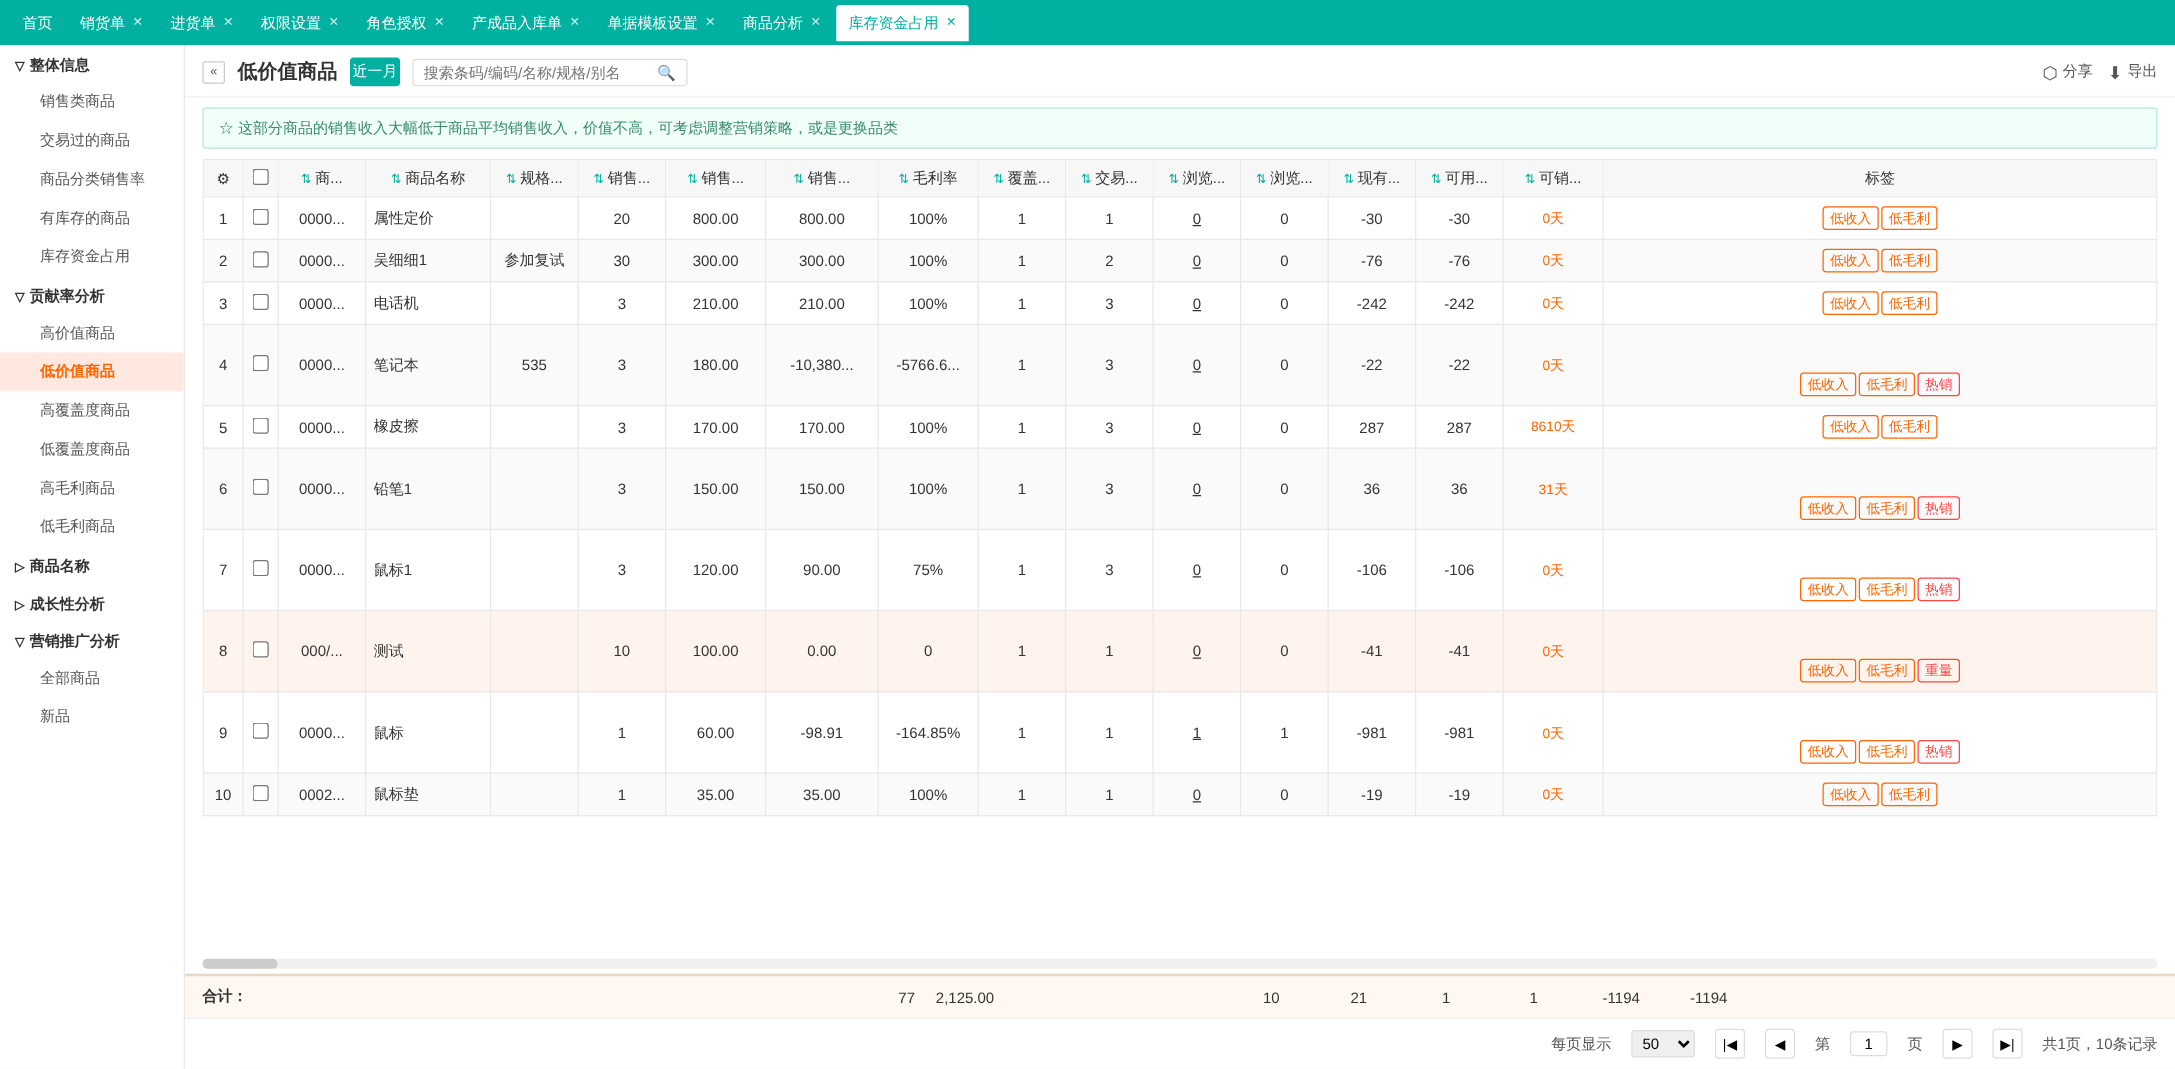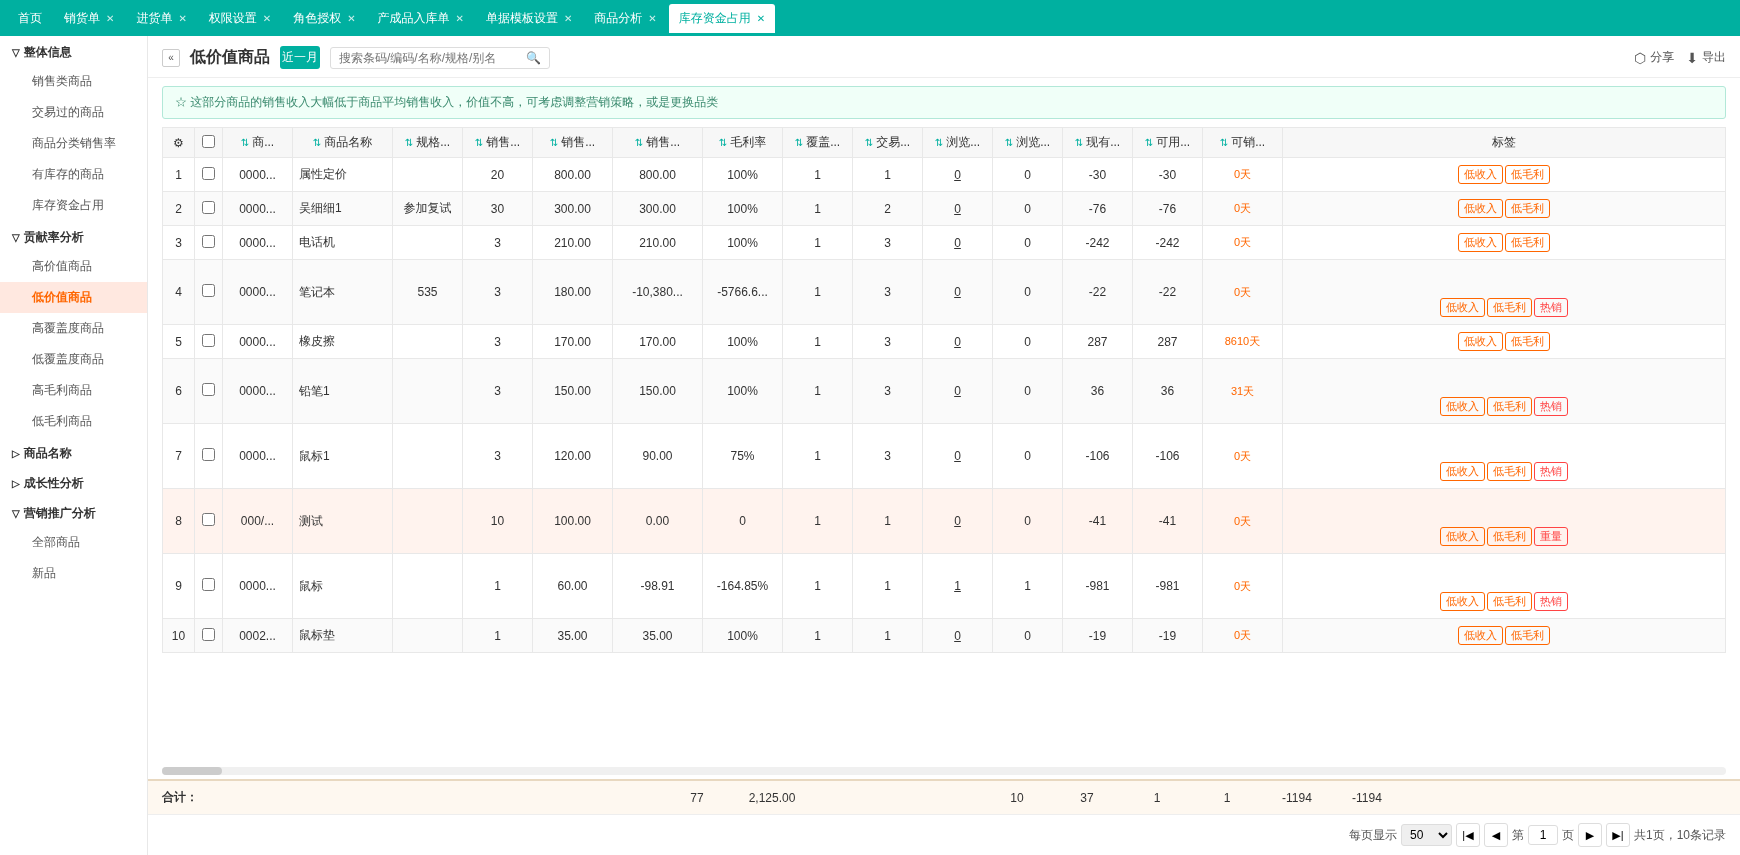--- a/index.html
+++ b/index.html
@@ -210,21 +210,21 @@
       font-weight: bold;
     }
 
     
     .pagination {
       display: flex;
       align-items: center;
       justify-content: flex-end;
       padding: 8px 14px;
       border-top: 1px solid #eee;
-      gap: 4px;
+      gap: 16px;
       flex-shrink: 0;
       font-size: 12px;
       color: #555;
     }
     .page-size-select {
       border: 1px solid #ddd;
       border-radius: 3px;
       padding: 2px 4px;
       font-size: 12px;
     }
@@ -640,26 +640,26 @@
     </div>
 
     <div class="totals-row">
       <div class="totals-label">合计：</div>
       <div style="display:flex; gap:0; flex:1; align-items:center;">
         <div style="width:32px;"></div>
         <div style="width:28px;"></div>
         <div style="width:70px;"></div>
         <div style="width:100px;"></div>
         <div style="width:70px;"></div>
-        <div style="width:70px; text-align:center;">77</div>
+        <div style="width:70px; text-align:right;">77</div>
         <div style="width:80px; text-align:center;">2,125.00</div>
         <div style="width:90px;"></div>
         <div style="width:80px;"></div>
         <div style="width:70px; text-align:center;">10</div>
-        <div style="width:70px; text-align:center;">37</div>
+        <div style="width:70px; text-align:center;">21</div>
         <div style="width:70px; text-align:center;">1</div>
         <div style="width:70px; text-align:center;">1</div>
         <div style="width:70px; text-align:center;">-1194</div>
         <div style="width:70px; text-align:center;">-1194</div>
         <div style="width:80px;"></div>
         <div style="flex:1;"></div>
       </div>
     </div>
 
     <div class="pagination">

